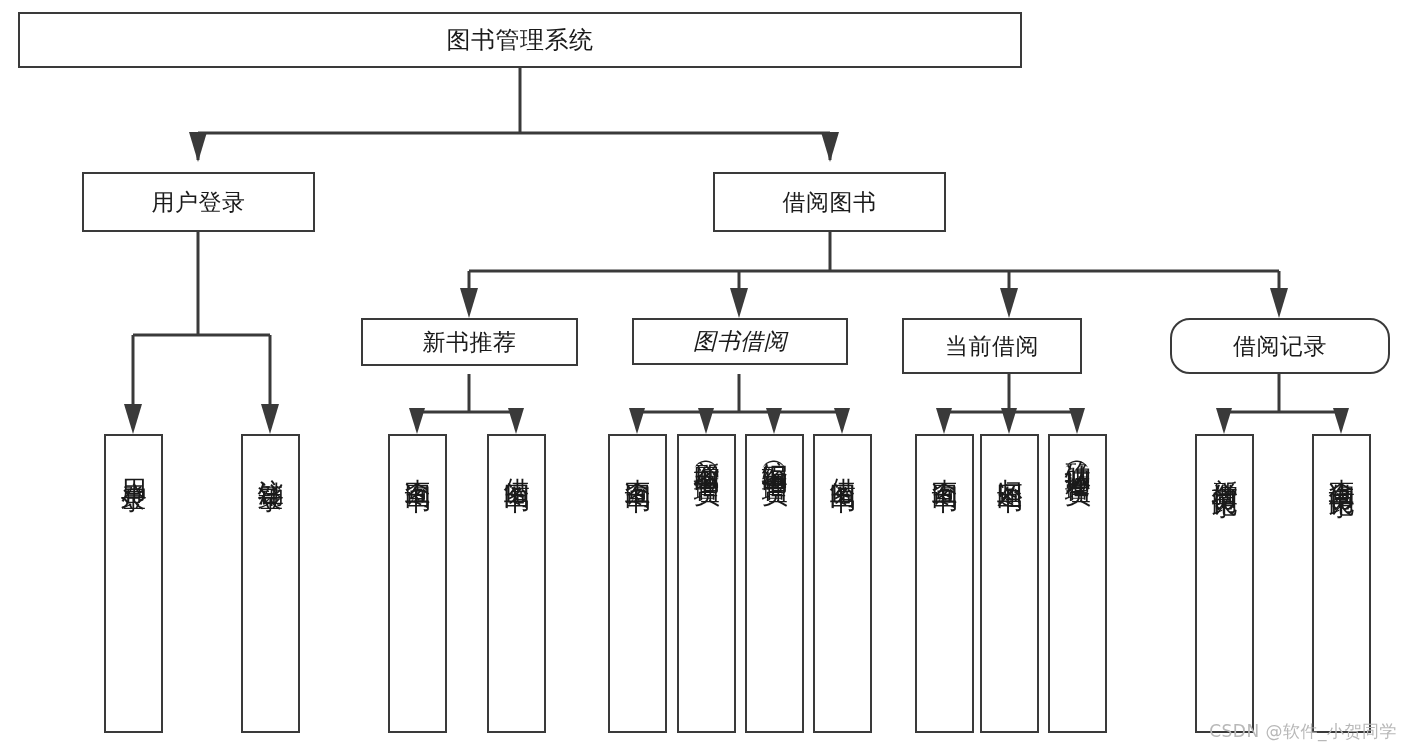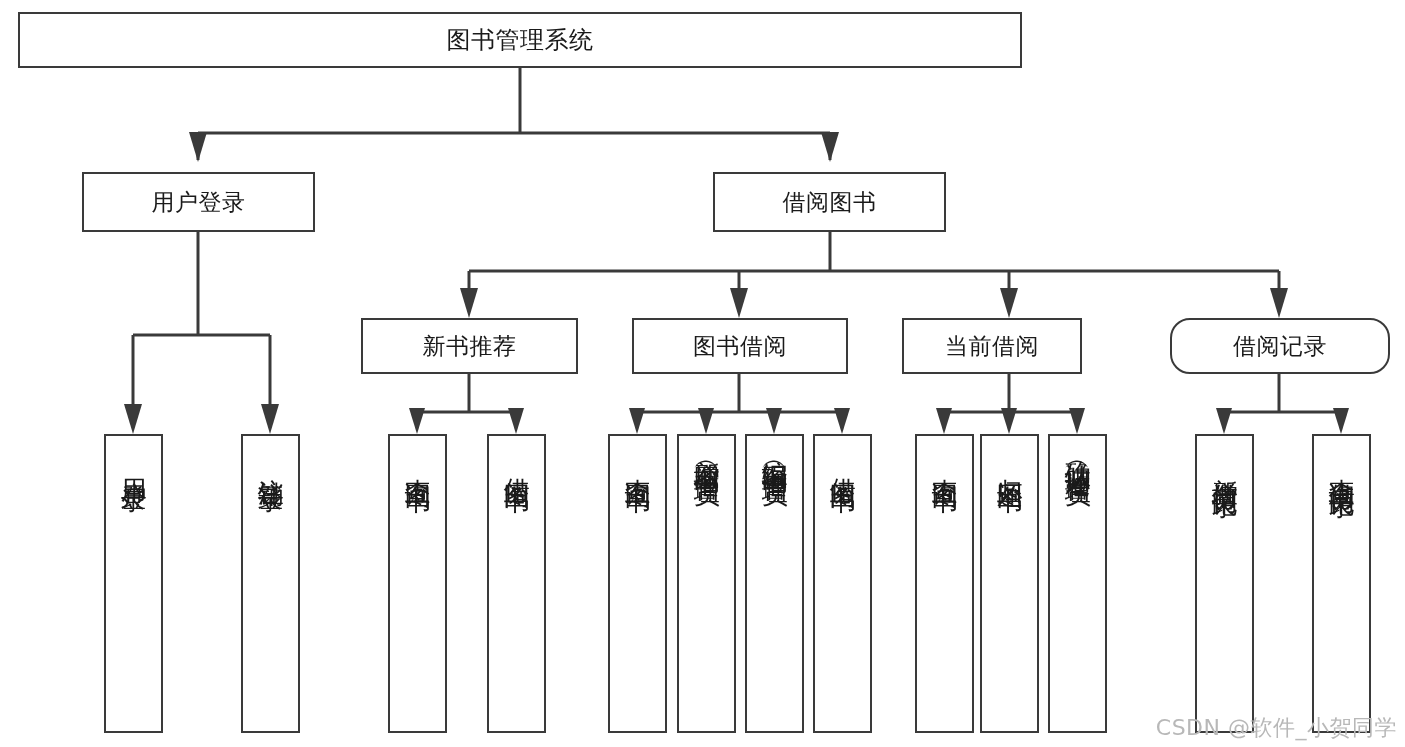--- a/index.html
+++ b/index.html
@@ -64,21 +64,21 @@
     white-space: nowrap;
     margin-top: 22px;
   }
   .node.vert.tall .label {
     margin-top: 4px;
   }
   .watermark {
     position: absolute;
     right: 8px;
     bottom: 4px;
-    font-size: 22px;
+    font-size: 17px;
     color: #b8b8b8;
     z-index: 3;
     white-space: nowrap;
     letter-spacing: 0.5px;
   }
 </style>
 </head>
 <body>
 
 <div id="diagram">
@@ -160,24 +160,24 @@
     <span class="label">图书管理系统</span>
   </div>
 
   <div class="node horiz" style="left:82px; top:172px; width:233px; height:60px;">
     <span class="label">用户登录</span>
   </div>
   <div class="node horiz" style="left:713px; top:172px; width:233px; height:60px;">
     <span class="label">借阅图书</span>
   </div>
 
-  <div class="node horiz" style="left:361px; top:318px; width:217px; height:56px;">
+  <div class="node horiz" style="left:361px; top:318px; width:217px; height:48px;">
     <span class="label">新书推荐</span>
   </div>
-  <div class="node horiz" style="left:632px; top:318px; width:216px; height:56px;">
+  <div class="node horiz" style="left:632px; top:318px; width:216px; height:47px;font-style:italic;">
     <span class="label">图书借阅</span>
   </div>
   <div class="node horiz" style="left:902px; top:318px; width:180px; height:56px;">
     <span class="label">当前借阅</span>
   </div>
   <div class="node horiz" style="left:1170px; top:318px; width:220px; height:56px;border-radius:20px;">
     <span class="label">借阅记录</span>
   </div>
 
   <div class="node vert" style="left:104px; top:434px; width:59px; height:299px;">

